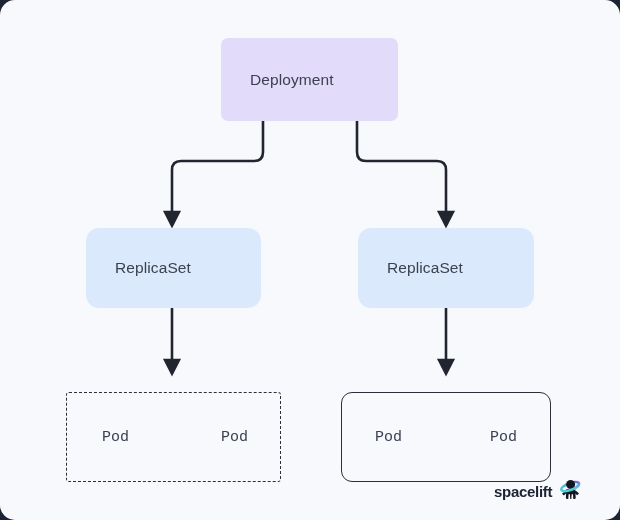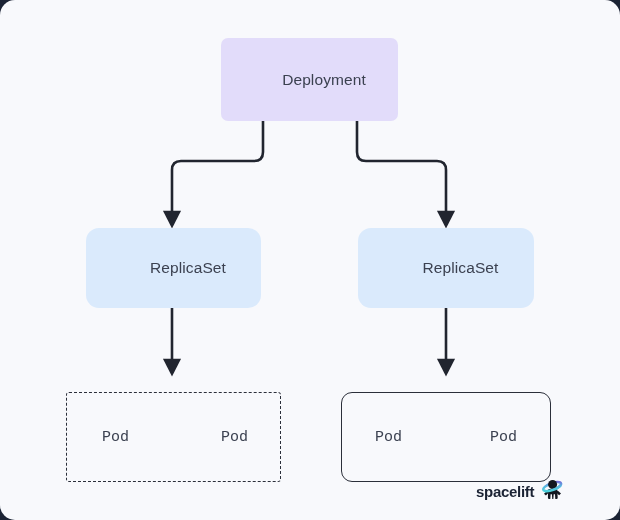--- a/index.html
+++ b/index.html
@@ -3,21 +3,21 @@
 <meta charset="utf-8">
 <style>
   html,body{margin:0;padding:0;background:#1b2334;}
   body{width:620px;height:520px;overflow:hidden;
        font-family:"Liberation Sans","DejaVu Sans",sans-serif;}
 
   #card{position:absolute;left:0;top:0;width:620px;height:520px;
         background:#f8f9fc;border-radius:15px;overflow:hidden;}
 
   .node{position:absolute;box-sizing:border-box;display:flex;
-        align-items:center;justify-content:center;padding-left:29px;}
+        align-items:center;justify-content:flex-start;padding-left:29px;}
 
   .node-label{font-size:15.5px;color:#3b4150;letter-spacing:.1px;
               white-space:nowrap;}
 
   #deployment{left:221px;top:38px;width:177px;height:83px;
               background:#e2dcfa;border-radius:7px;}
 
   .replicaset{top:228px;width:175px;height:80px;
               background:#daeafc;border-radius:13px;}
   #replicaset-left{left:86px;}
@@ -32,21 +32,21 @@
   .pod-label{position:absolute;top:50%;transform:translateY(-50%);
              font-size:15px;color:#3b4150;white-space:nowrap;}
   #podgroup-left  .pod-label.a{left:35px;}
   #podgroup-left  .pod-label.b{left:154px;}
   #podgroup-right .pod-label.a{left:33px;}
   #podgroup-right .pod-label.b{left:148px;}
 
   #edges{position:absolute;left:0;top:0;width:620px;height:520px;
          pointer-events:none;}
 
-  #logo{position:absolute;left:476px;top:474px;width:112px;height:34px;
+  #logo{position:absolute;left:494px;top:474px;width:112px;height:34px;
         display:flex;align-items:center;}
   #logo-word{font-size:15px;font-weight:bold;color:#1b2334;
              letter-spacing:-.3px;}
   #logo-mark{margin-left:1px;}
 </style>
 </head>
 <body>
 
 <div id="card">
 

